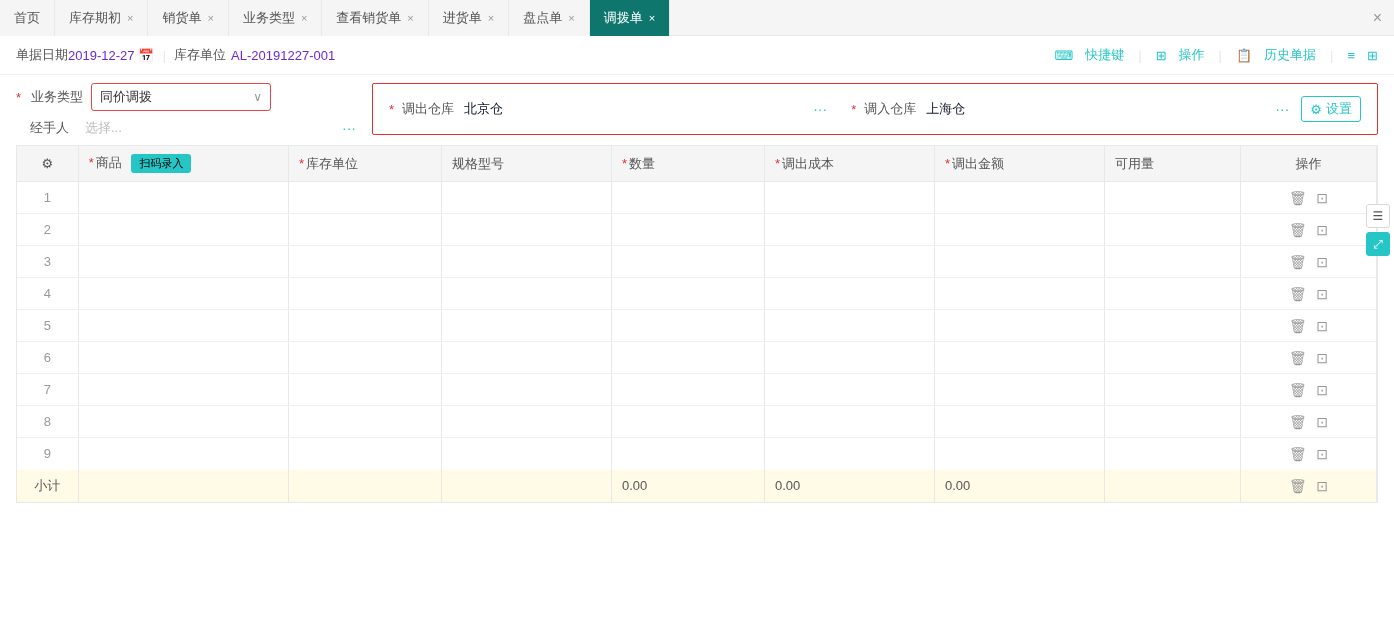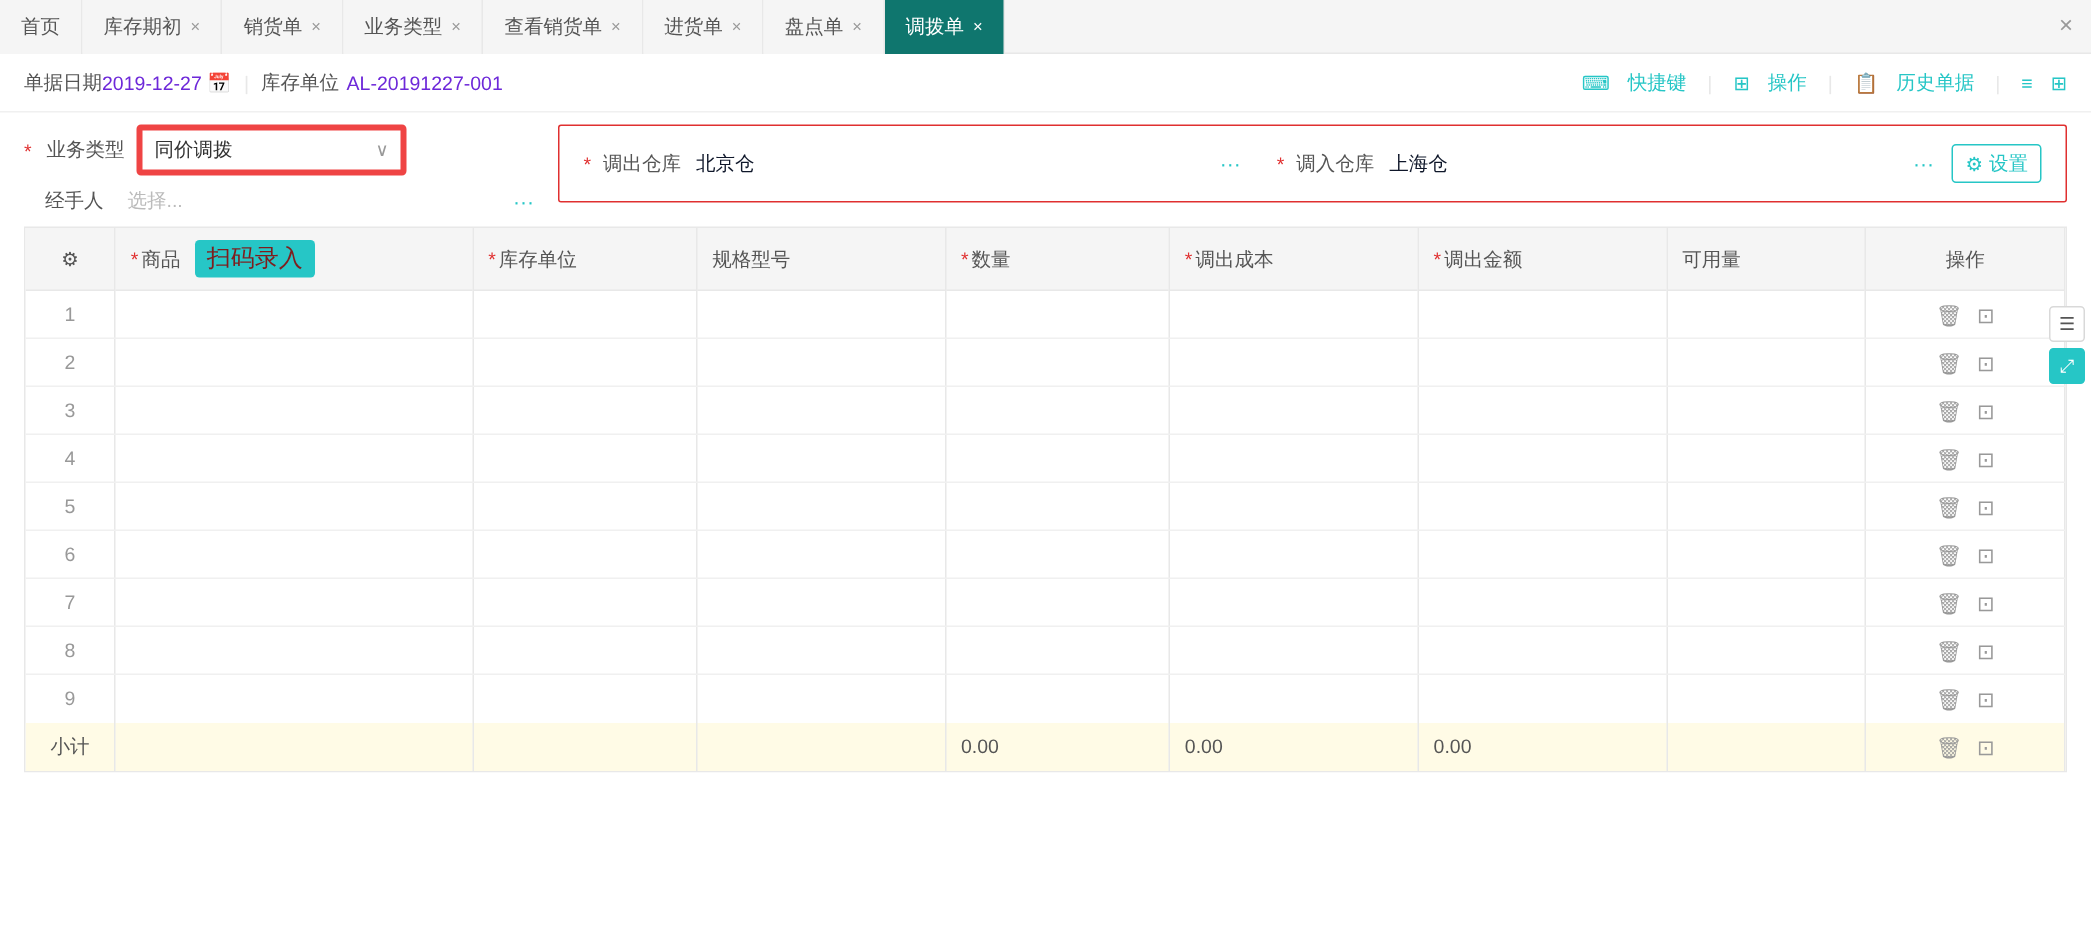--- a/index.html
+++ b/index.html
@@ -84,21 +84,21 @@
       border: 1px solid #26c6c6;
       padding: 3px 8px;
       border-radius: 3px;
       font-size: 13px;
       margin-left: 12px;
       white-space: nowrap;
     }
     .select-field {
       display: flex;
       align-items: center;
-      border: 4px solid #ef4444;
+      border: 1px solid #ef4444;
       border-radius: 3px;
       padding: 4px 8px;
       min-width: 200px;
       cursor: pointer;
       background: #fff;
       justify-content: space-between;
     }
     .select-arrow { color: #999; font-size: 12px; }
     .person-placeholder { color: #bbb; }
 
@@ -136,25 +136,25 @@
     .row-num { color: #999; text-align: center; width: 36px; }
     .ops-cell { text-align: center; white-space: nowrap; }
     .op-icon { color: #999; cursor: pointer; margin: 0 3px; font-size: 14px; }
 
     
     .subtotal-row td { background: #fffbe6; color: #555; }
 
     
     .scan-btn {
       background: #26c6c6;
-      color: #7f1d1d;
+      color: #000000;
       border: none;
       border-radius: 3px;
       padding: 2px 8px;
-      font-size: 16px;
+      font-size: 11px;
       cursor: pointer;
       margin-left: 6px;
     }
 
     
     .right-panel {
       position: fixed;
       right: 0;
       top: 200px;
       display: flex;

